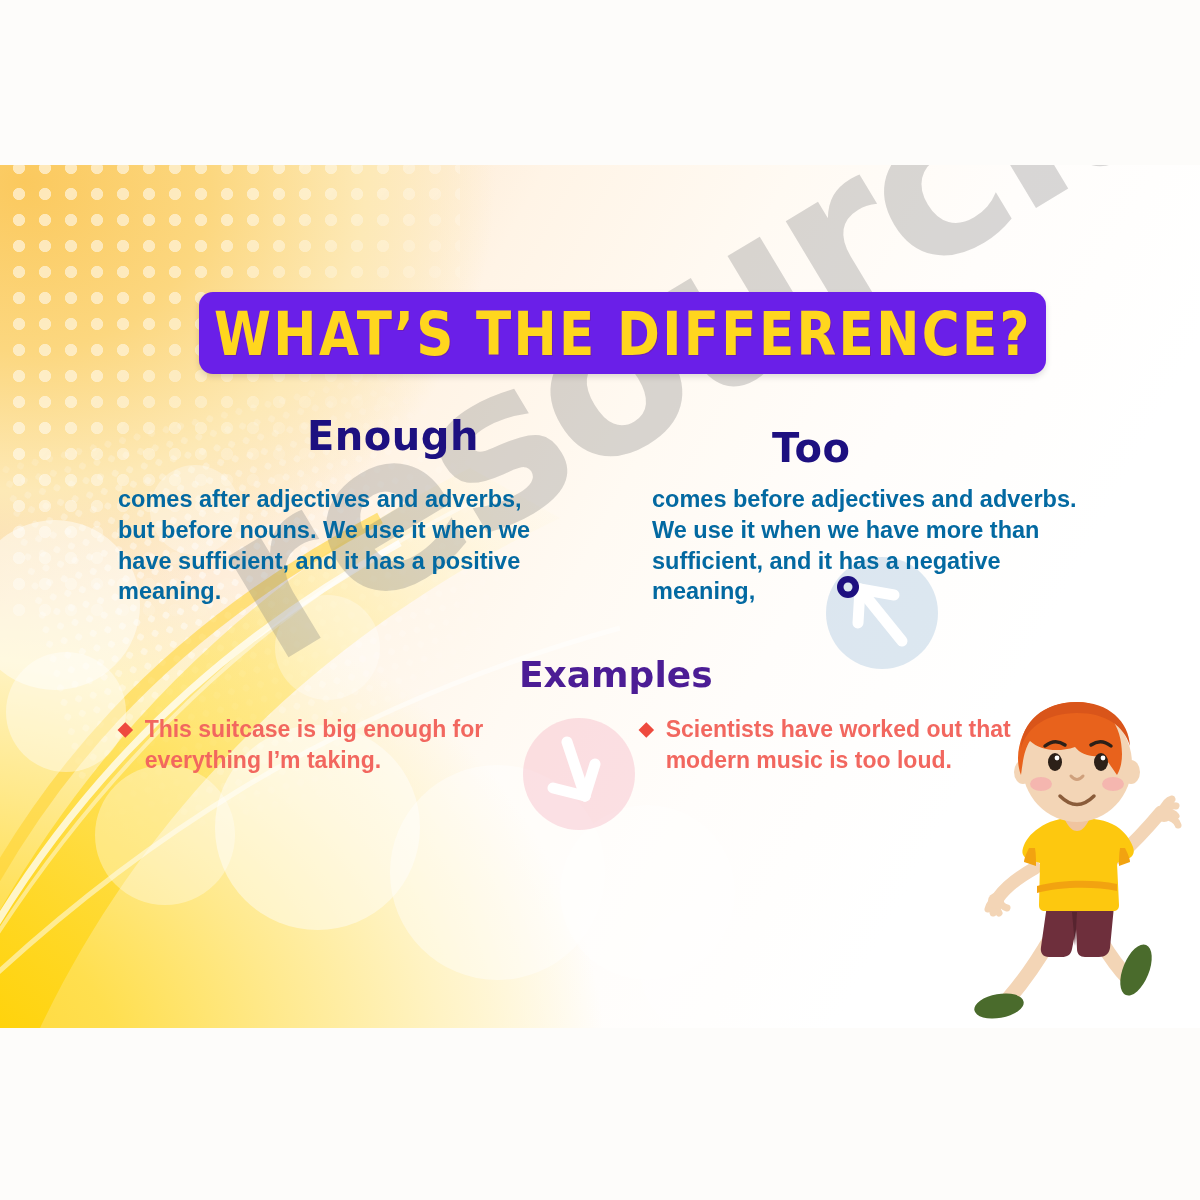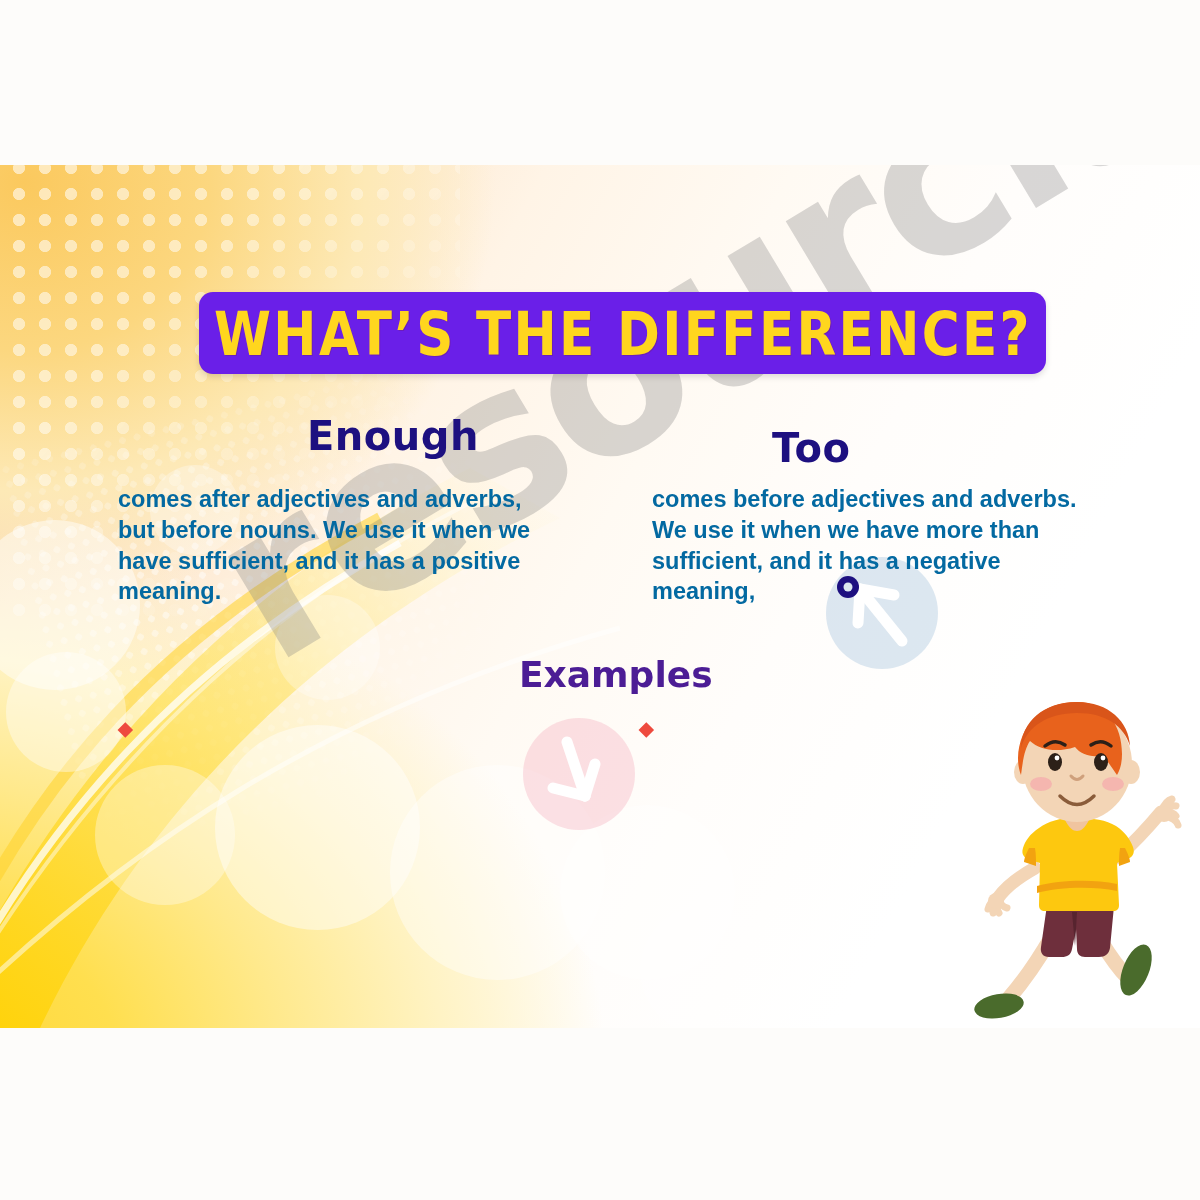--- a/index.html
+++ b/index.html
@@ -271,24 +271,28 @@
 meaning.</div>
     <div class="col-body" id="body-too">comes before adjectives and adverbs.
 We use it when we have more than
 sufficient, and it has a negative
 meaning,</div>
 
     <div id="examples-heading">Examples</div>
 
     <div class="example-item" id="example-left">
       <span class="example-bullet">◆</span>
+      <span class="example-text">This suitcase is big enough for
+everything I’m taking.</span>
     </div>
 
     <div class="example-item" id="example-right">
       <span class="example-bullet">◆</span>
+      <span class="example-text">Scientists have worked out that
+modern music is too loud.</span>
     </div>
 
     <svg id="boy" viewBox="0 0 235 340">
 
       <g>
         <path d="M70,178 C52,188 40,198 33,208" stroke="#f3d5b6" stroke-width="13" stroke-linecap="round" fill="none"></path>
         <path d="M33,208 c-6,3 -9,7 -10,11 M33,208 c-5,6 -6,11 -5,15 M33,208 c-2,7 -1,12 1,15 M33,208 c2,6 5,9 9,10" stroke="#f3d5b6" stroke-width="7" stroke-linecap="round" fill="none"></path>
         <circle cx="31" cy="211" r="8" fill="#f3d5b6"></circle>
       </g>
 

